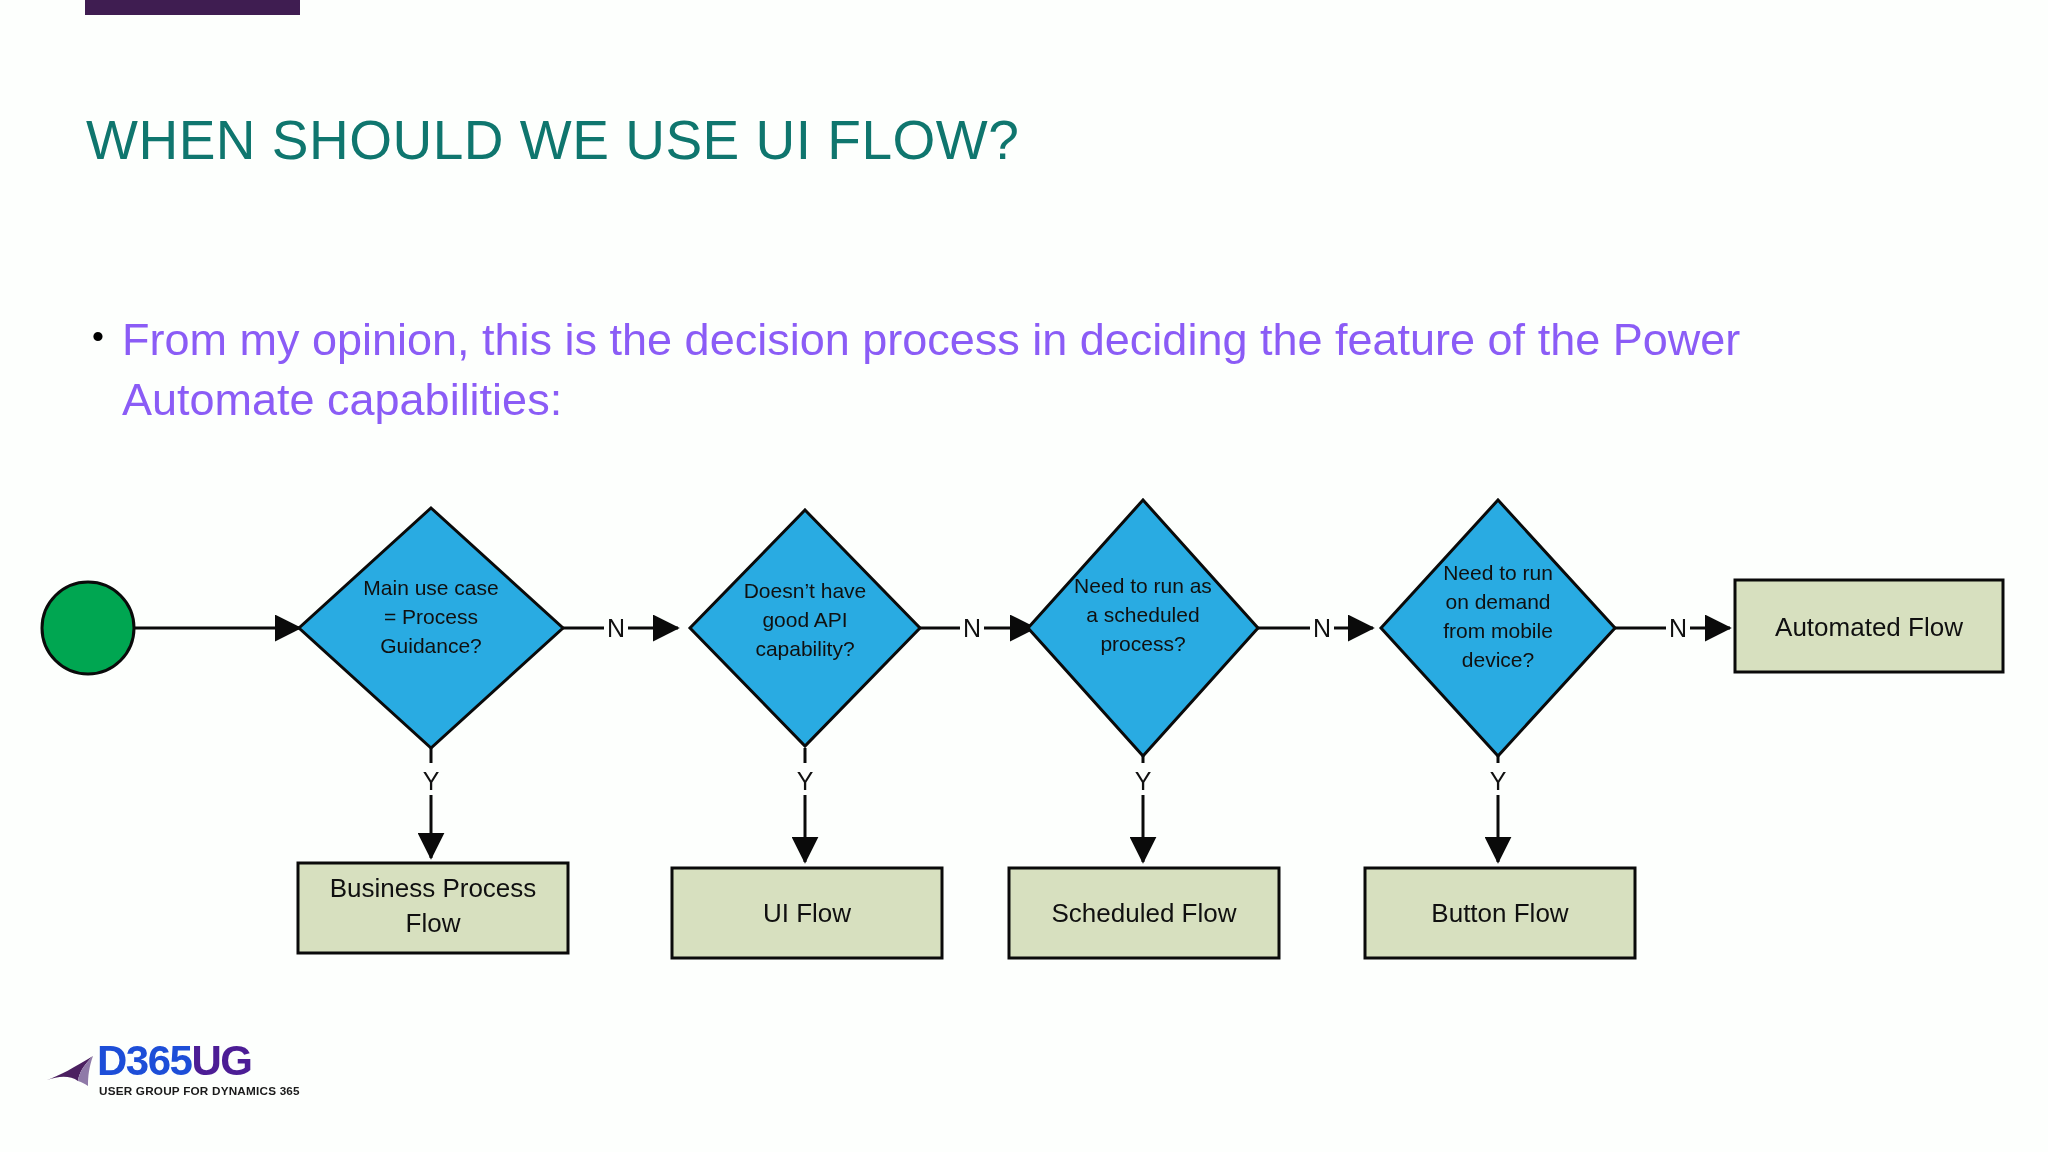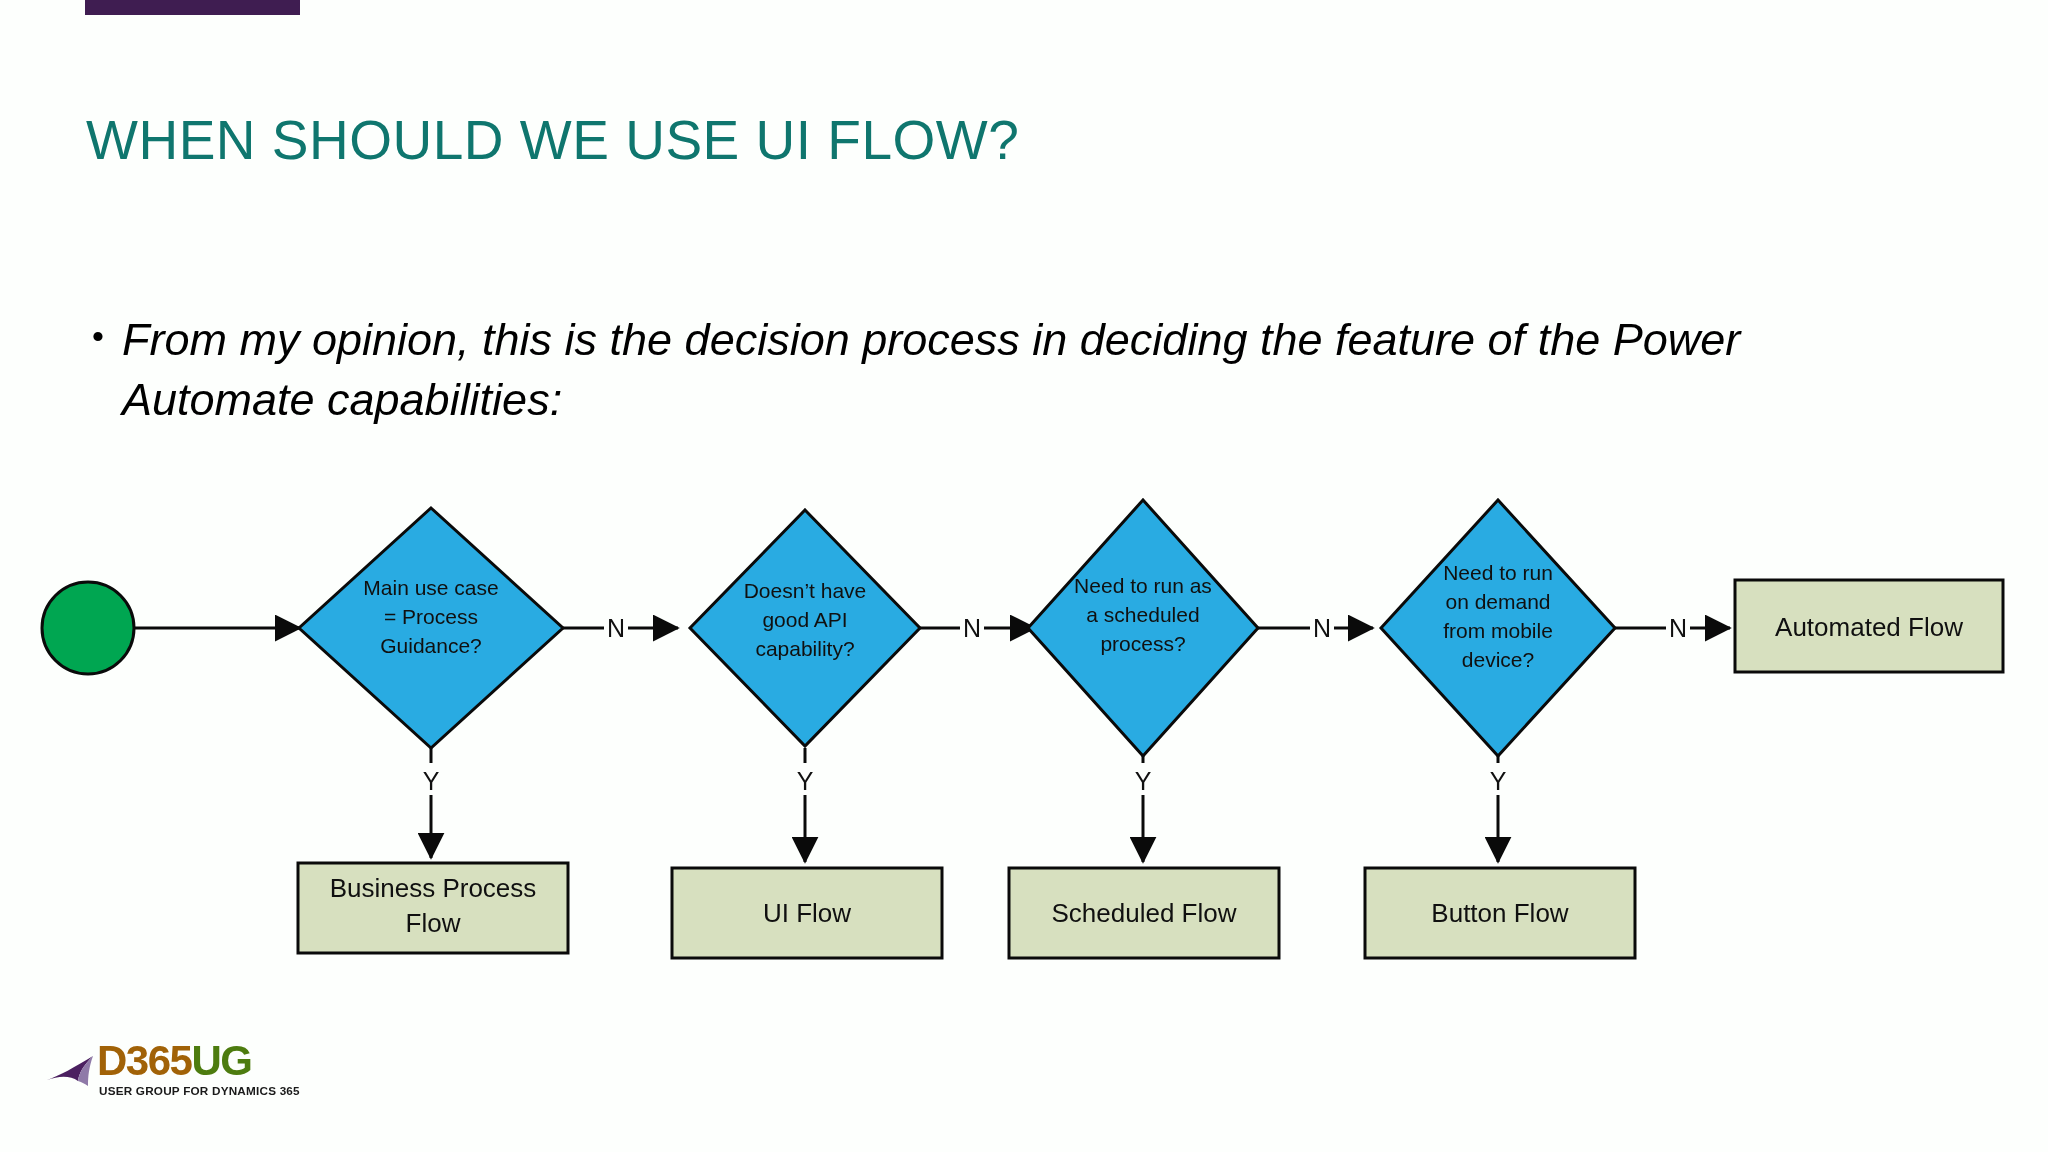--- a/index.html
+++ b/index.html
@@ -53,23 +53,22 @@
   .bullet-dot {
     font-size: 34px;
     line-height: 1.35;
     color: #000;
     flex: 0 0 auto;
     padding-top: 4px;
   }
   .bullet-text {
     font-size: 45px;
     line-height: 1.33;
-    color: #000000;
+    color: #8b5cf6;
     max-width: 1700px;
-    font-style: italic;
   }
   .flow-wrap {
     position: absolute;
     left: 0;
     top: 470px;
     width: 1812px;
     height: 520px;
   }
   svg.flowchart {
     display: block;
@@ -96,22 +95,22 @@
   .logo-word {
     position: absolute;
     left: 52px;
     top: 0;
     font-family: "Liberation Sans", sans-serif;
     font-weight: bold;
     font-size: 42px;
     letter-spacing: -1.5px;
     line-height: 1;
   }
-  .logo-d365 { color: #a16207; }
-  .logo-ug { color: #4d7c0f; }
+  .logo-d365 { color: #1d4ed8; }
+  .logo-ug { color: #4c1d95; }
   .logo-sub {
     position: absolute;
     left: 54px;
     top: 45px;
     font-family: "Liberation Sans", sans-serif;
     font-weight: bold;
     font-size: 11.5px;
     letter-spacing: 0.2px;
     color: #1a1a1a;
     white-space: nowrap;

